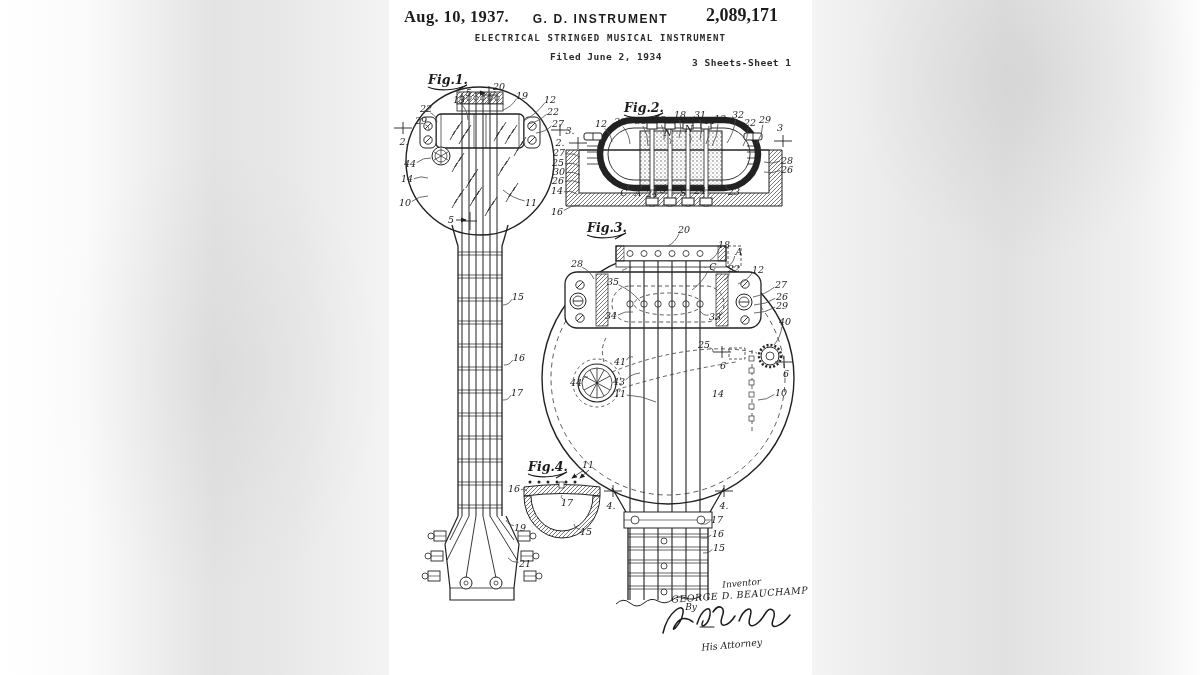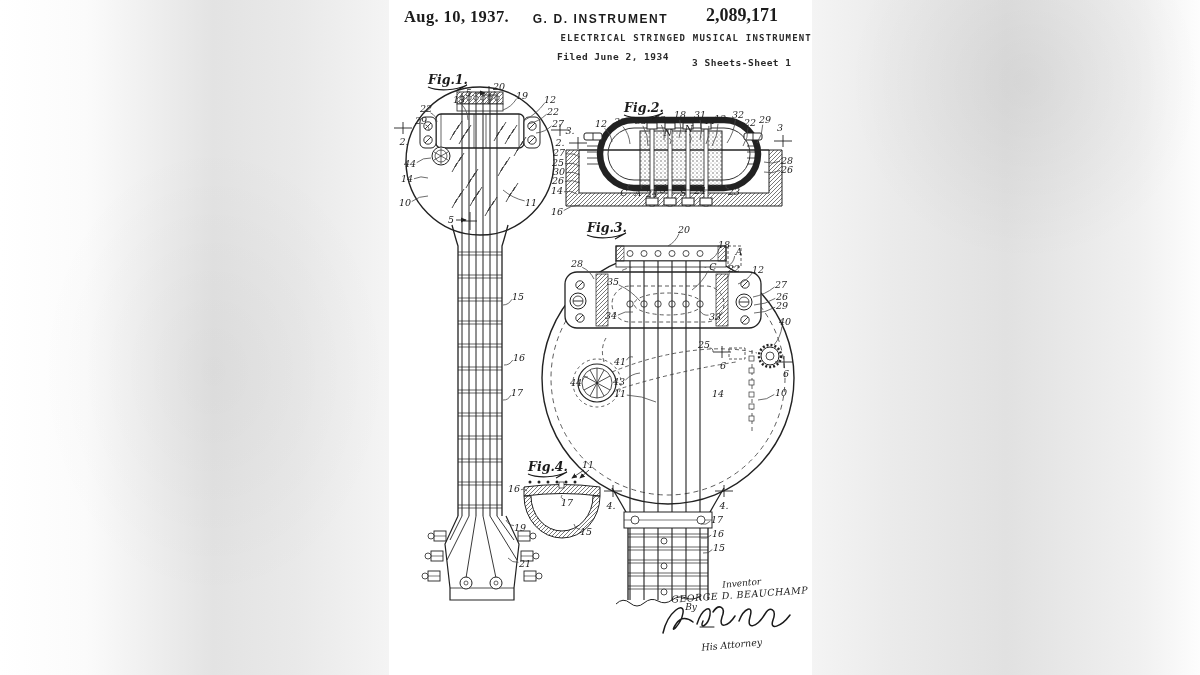--- a/index.html
+++ b/index.html
@@ -12,22 +12,22 @@
     background:linear-gradient(270deg,#fdfdfd 0%,#f0f0f0 16%,#e1e1e1 50%,#ebebeb 80%,#f4f4f4 100%);}
   .backdrop-right::before{content:"";position:absolute;inset:0;
     background:radial-gradient(ellipse 65% 38% at 55% 12%,rgba(0,0,0,.055),transparent 70%);}
   .backdrop-left::before{content:"";position:absolute;inset:0;
     background:radial-gradient(ellipse 60% 45% at 55% 55%,rgba(0,0,0,.035),transparent 75%);}
   .sheet{position:absolute;left:389px;top:0;width:423px;height:675px;background:#ffffff;}
   .hdr{position:absolute;color:#1c1c1c;white-space:nowrap;}
   .h-date{left:15px;top:7px;font:bold 16.5px "Liberation Serif",serif;letter-spacing:.4px;}
   .h-name{left:0;right:0;top:12px;text-align:center;font:bold 12px "Liberation Sans",sans-serif;letter-spacing:1.6px;}
   .h-patno{right:34px;top:5px;font:bold 18px "Liberation Serif",serif;}
-  .h-title{left:0;right:0;top:33px;text-align:right;font:bold 9px "DejaVu Sans Mono",monospace;letter-spacing:1.2px;color:#2a2a2a;}
-  .h-filed{left:168px;top:51px;font:bold 9.5px "DejaVu Sans Mono",monospace;letter-spacing:.5px;color:#2a2a2a;}
+  .h-title{left:0;right:0;top:33px;text-align:center;font:bold 9px "DejaVu Sans Mono",monospace;letter-spacing:1.2px;color:#2a2a2a;}
+  .h-filed{left:161px;top:51px;font:bold 9.5px "DejaVu Sans Mono",monospace;letter-spacing:.5px;color:#2a2a2a;}
   .h-sheetinfo{left:303px;top:57px;font:bold 9.5px "DejaVu Sans Mono",monospace;letter-spacing:.5px;color:#2a2a2a;}
   svg{position:absolute;left:0;top:0;}
   .figlabel{font:italic bold 12.5px "DejaVu Serif",serif;fill:#1c1c1c;}
   .co{font:italic 9.5px "DejaVu Serif",serif;fill:#222;}
   .leader{fill:none;stroke:#474747;stroke-width:.8;}
   .swash{fill:none;stroke:#1c1c1c;stroke-width:1.1;}
   .hand{font-family:"DejaVu Serif",serif;font-style:italic;fill:#1d1d1d;}
   .dashed{fill:none;stroke:#3a3a3a;stroke-width:.8;stroke-dasharray:4,3;}
 </style>
 </head>

